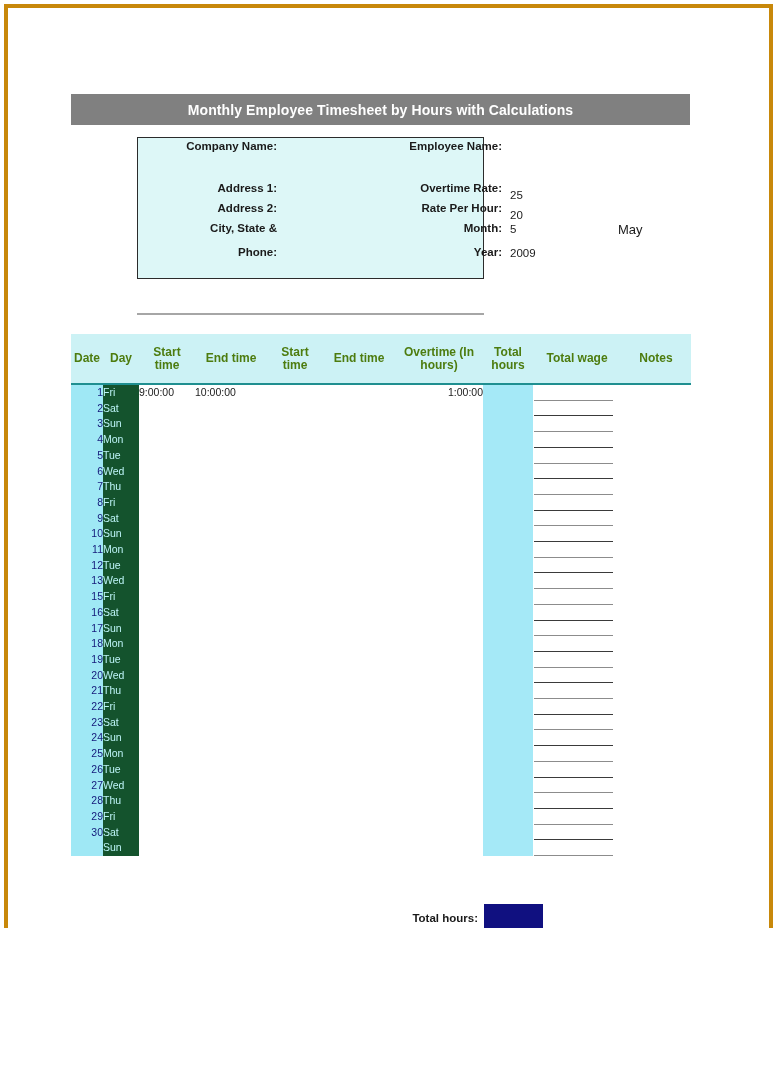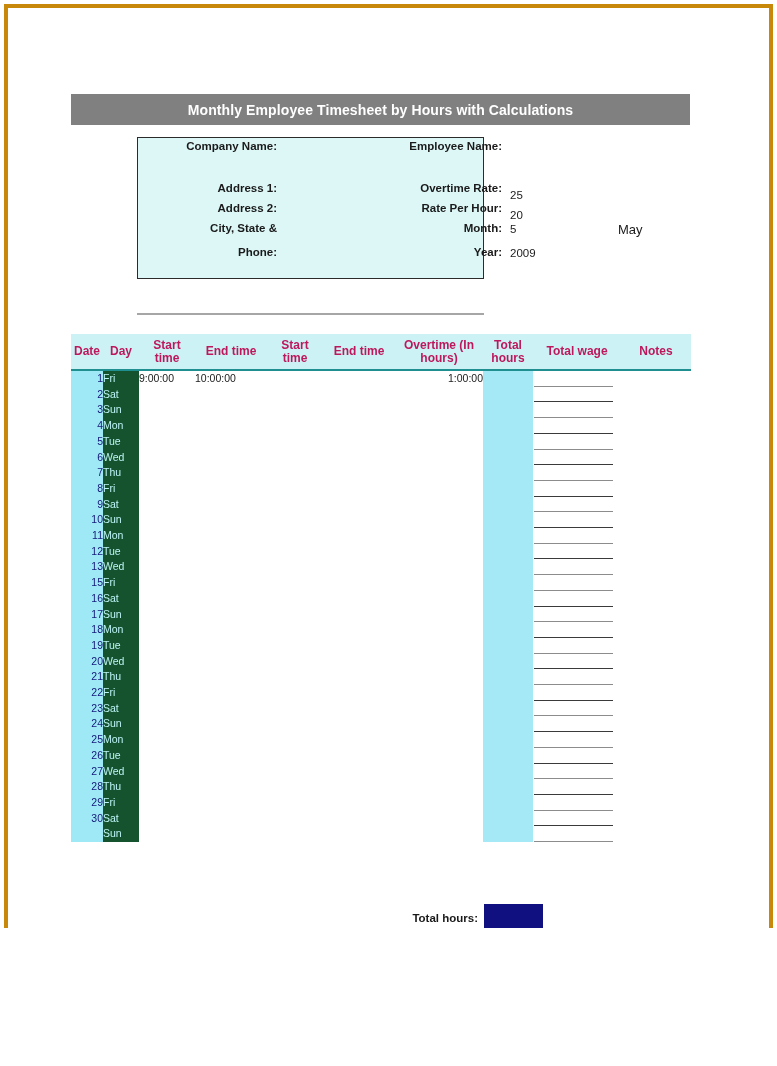--- a/index.html
+++ b/index.html
@@ -137,25 +137,25 @@
     top: 334px;
     width: 620px;
   }
   table.sheet {
     border-collapse: collapse;
     width: 620px;
     table-layout: fixed;
   }
   table.sheet th {
     background: #ccf2f5;
-    color: #be185d;
+    color: #4d7c0f;
     font-size: 12px;
     font-weight: bold;
     height: 36px;
-    padding: 5px 3px;
+    padding: 12px 3px;
     text-align: center;
     vertical-align: middle;
     border: none;
     border-bottom: 2px solid #1f8f90;
     line-height: 12.5px;
     box-sizing: border-box;
     overflow: hidden;
     word-wrap: break-word;
   }
   th.th-date   { width: 32px; word-break: break-all; }

